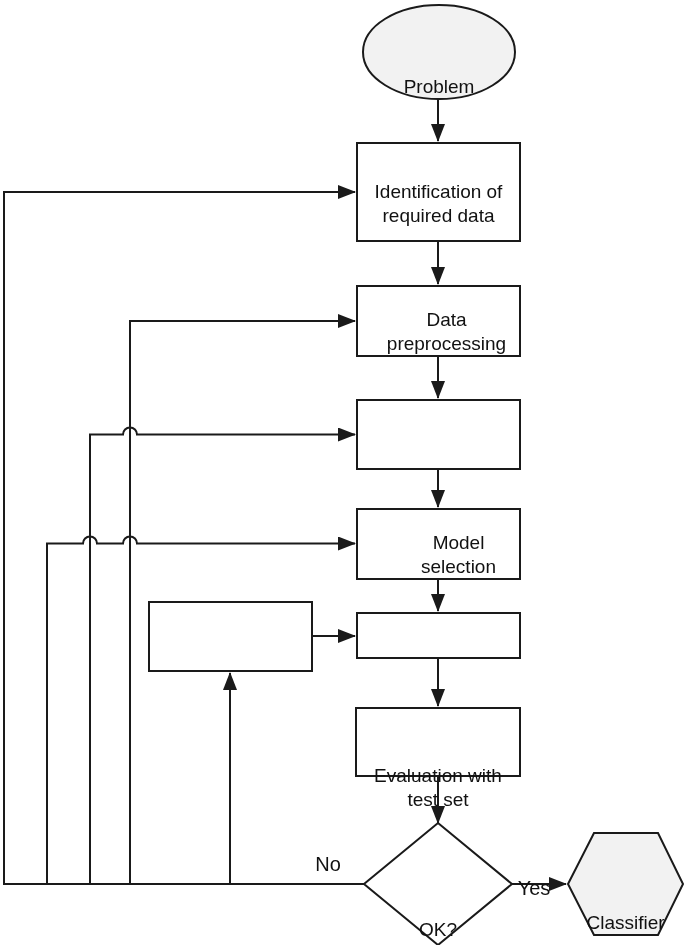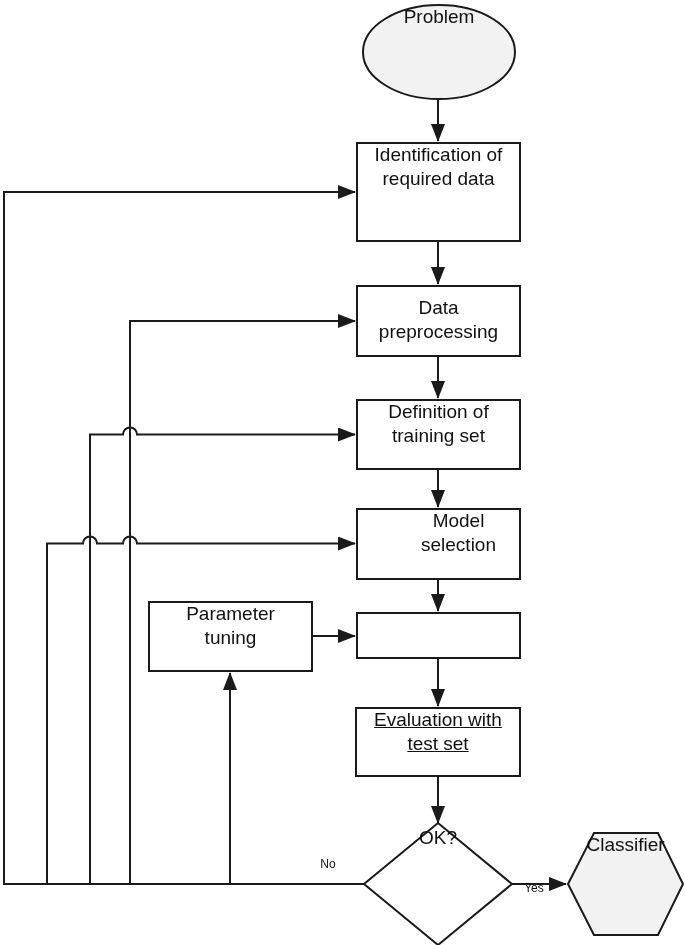--- a/index.html
+++ b/index.html
@@ -17,36 +17,36 @@
     overflow: hidden;
   }
   .stage svg {
     position: absolute;
     left: 0;
     top: 0;
   }
   .node-label {
     position: absolute;
     display: flex;
-    align-items: flex-start;
+    align-items: flex-end;
     justify-content: center;
     text-align: center;
     font-size: 19px;
     line-height: 24px;
     color: #111111;
     pointer-events: none;
   }
   .node-label .wrap { display: inline-block; }
   .w-130 .wrap { max-width: 130px; }
   .w-140 .wrap { max-width: 140px; }
   .w-110 .wrap { max-width: 110px; }
   .w-100 .wrap { max-width: 100px; }
   .edge-label {
     position: absolute;
-    font-size: 12px;
+    font-size: 20px;
     line-height: 22px;
     text-align: center;
     color: #111111;
     pointer-events: none;
   }
   
   .shape-proc { fill: #ffffff; stroke: #1a1a1a; stroke-width: 2; }
   .shape-term { fill: #f2f2f2; stroke: #1a1a1a; stroke-width: 2; }
   .edge { fill: none; stroke: #1a1a1a; stroke-width: 2; }
 </style>
@@ -97,40 +97,34 @@
   </svg>
 
   <div class="node-label" style="left:363px; top:5px; width:152px; height:94px;">
     <span class="wrap">Problem</span>
   </div>
 
   <div class="node-label w-130" style="left:357px; top:143px; width:163px; height:85px;">
     <span class="wrap">Identification of required data</span>
   </div>
 
-  <div class="node-label w-140" style="left:357px; top:296px; width:163px; height:70px;">
+  <div class="node-label w-140" style="left:357px; top:286px; width:163px; height:70px;padding-left:8px;">
     <span class="wrap">Data preprocessing</span>
   </div>
 
-  <div class="node-label w-130" style="left:357px; top:400px; width:163px; height:69px;">
-    <span class="wrap">Definition of training set</span>
-  </div>
 
   <div class="node-label w-100" style="left:357px; top:509px; width:163px; height:70px;margin-left:20px;">
     <span class="wrap">Model selection</span>
   </div>
 
 
-  <div class="node-label w-140" style="left:356px; top:708px; width:164px; height:68px;text-decoration:underline;">
+  <div class="node-label w-140" style="left:356px; top:744px; width:164px; height:68px;">
     <span class="wrap">Evaluation with test set</span>
   </div>
 
-  <div class="node-label w-110" style="left:149px; top:602px; width:163px; height:69px;">
-    <span class="wrap">Parameter tuning</span>
-  </div>
 
   <div class="node-label" style="left:364px; top:826px; width:148px; height:116px;">
     <span class="wrap">OK?</span>
   </div>
 
   <div class="node-label" style="left:568px; top:833px; width:115px; height:102px;">
     <span class="wrap">Classifier</span>
   </div>
 
   <div class="edge-label" style="left:303px; top:853px; width:50px;">No</div>

